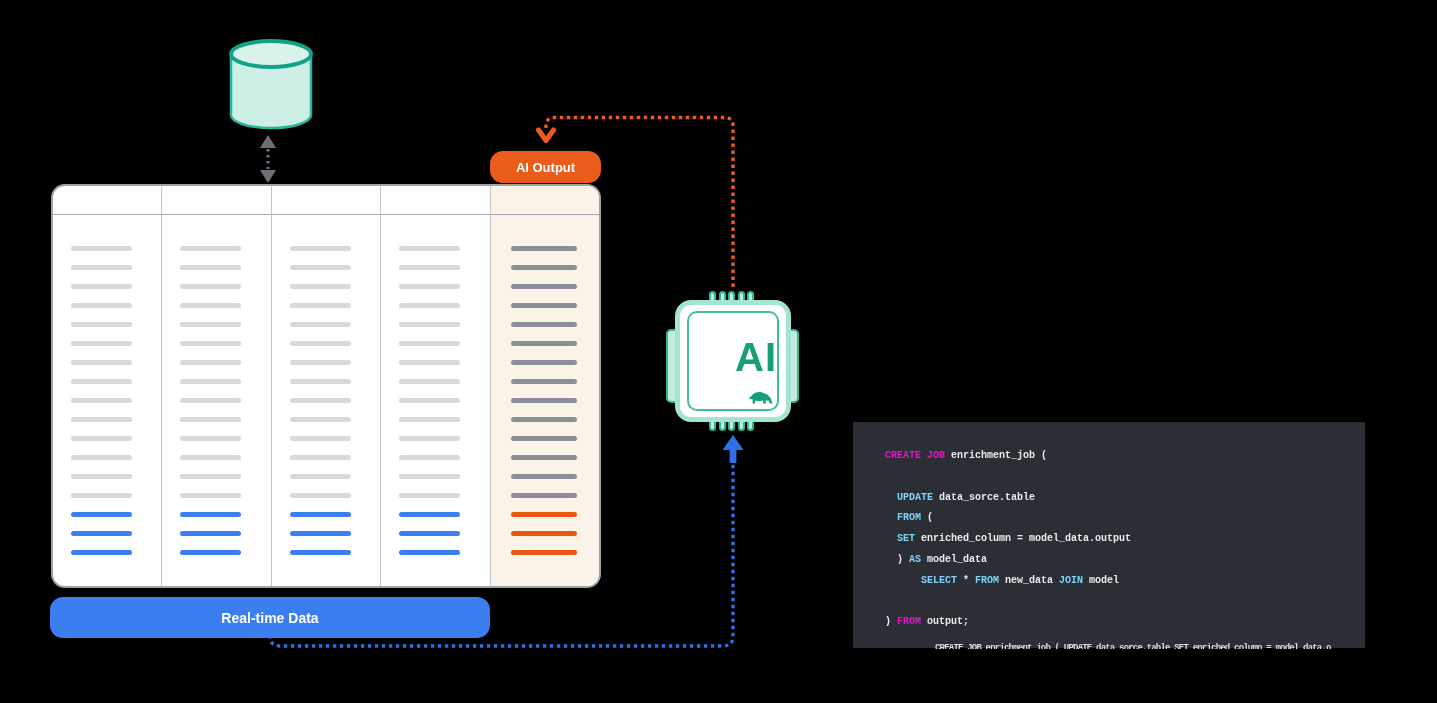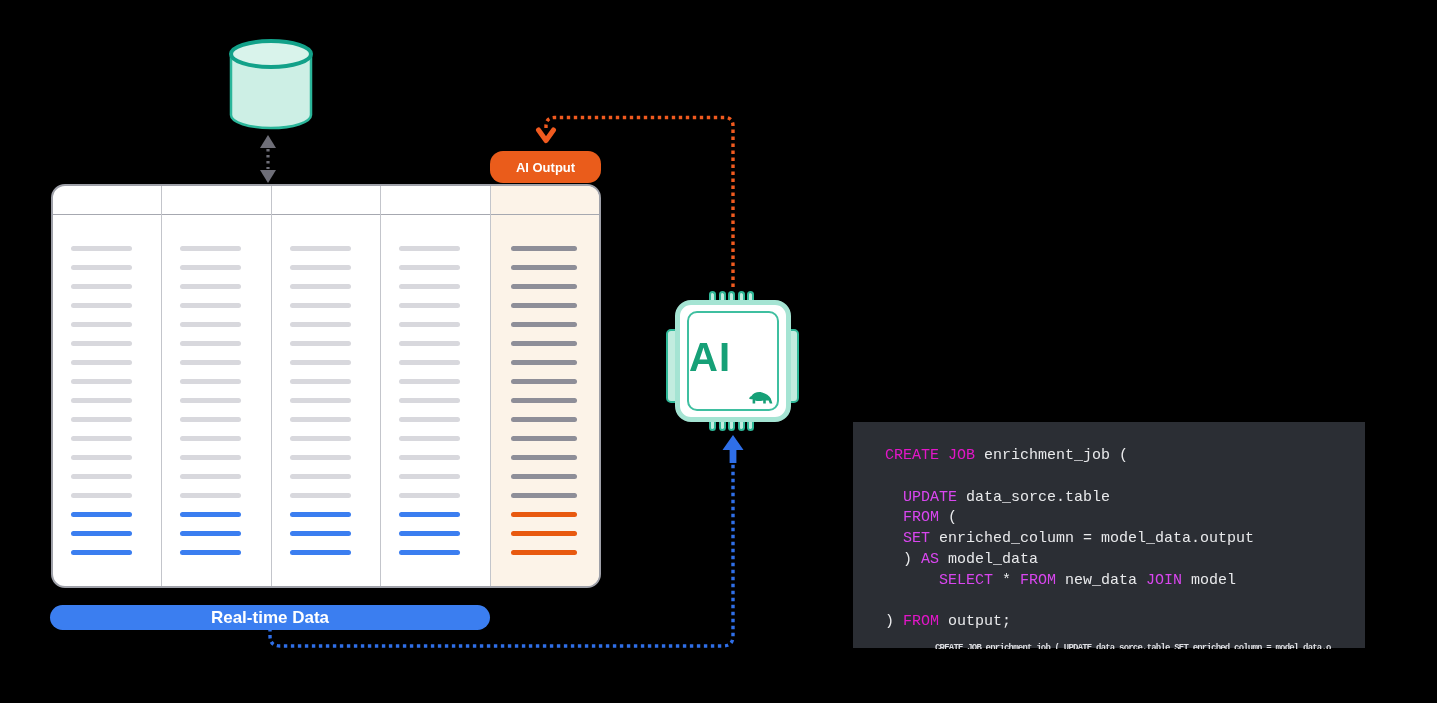--- a/index.html
+++ b/index.html
@@ -7,21 +7,21 @@
           font-family:"Liberation Sans",sans-serif;}
   .abs{position:absolute;}
 
   
   svg.overlay{position:absolute;left:0;top:0;width:1437px;height:703px;pointer-events:none;}
 
   
   .pill{position:absolute;display:flex;align-items:center;justify-content:center;
         color:#fff;font-weight:700;border-radius:13px;}
   .pill.ai-output{left:490px;top:151px;width:111px;height:32px;background:#EA5C1B;font-size:13px;}
-  .pill.realtime{left:50px;top:597px;width:440px;height:25px;background:#3B7EF0;font-size:17px;margin-top:8px;}
+  .pill.realtime{left:50px;top:597px;width:440px;height:41px;background:#3B7EF0;font-size:14px;}
 
   
   .dtable{position:absolute;left:51px;top:184px;width:550px;height:404px;background:#fff;
           border:2px solid #9FA1A9;border-radius:14px;display:flex;overflow:hidden;box-sizing:border-box;}
   .dcol{flex:1 1 0;border-right:1.5px solid #C3C5CB;display:flex;flex-direction:column;}
   .dcol:last-child{border-right:none;}
   .dcol.ai{background:#FCF3E8;}
   .dcol-header{height:28px;border-bottom:1.5px solid #A6A8B0;flex:0 0 auto;}
   .dcol-lines{padding:31px 0 0 18px;}
   .dcol.ai .dcol-lines{padding-left:20px;}
@@ -38,31 +38,31 @@
   .pin-row.bottom{left:709px;top:419px;}
   .pin-row.bottom .pin{border-radius:0 0 4px 4px;border-top:none;}
   .chip-tab{position:absolute;width:18px;height:74px;background:#C2ECDF;border:2px solid #2FB898;
             border-radius:5px;box-sizing:border-box;top:329px;}
   .chip-tab.left{left:666px;}
   .chip-tab.right{left:781px;}
   .chip-body{position:absolute;left:675px;top:300px;width:116px;height:122px;background:#fff;
              border:5px solid #A5E4D3;border-radius:16px;box-sizing:border-box;}
   .chip-inner{position:absolute;left:687px;top:311px;width:92px;height:100px;background:#fff;
               border:2px solid #3FBFA0;border-radius:10px;box-sizing:border-box;
-              display:flex;align-items:center;justify-content:flex-start;}
+              display:flex;align-items:center;justify-content:flex-end;}
   .chip-label{color:#16A077;font-size:40px;font-weight:700;letter-spacing:1px;margin-top:-8px;}
   .tiger{position:absolute;left:747px;top:390px;}
 
   
   .code-block{position:absolute;left:853px;top:422px;width:512px;height:226px;background:#2B2E34;
               box-sizing:border-box;padding:24px 0 0 32px;overflow:hidden;}
-  .code-line{font-family:"Liberation Mono",monospace;font-weight:400;font-size:15px;
+  .code-line{font-family:"Liberation Mono",monospace;font-weight:700;font-size:10px;
              line-height:20.8px;white-space:pre;color:#E9EAEC;}
   .code-line .kw{color:#E216C8;}
-  .code-line .kw2{color:#d946ef;margin-top:27px;}
+  .code-line .kw2{color:#7dd3fc;margin-top:27px;}
   .clipped-line{position:absolute;left:935px;top:643px;width:396px;height:6px;overflow:hidden;}
   .clipped-line span{font-family:"Liberation Mono",monospace;font-weight:700;font-size:9px;
                      line-height:11px;color:#DDDEE2;white-space:nowrap;letter-spacing:-0.8px;display:block;}
 </style>
 </head>
 <body>
 
 <div class="canvas">
 
   <svg class="abs" style="left:226px;top:38px;" width="90" height="94" viewBox="0 0 90 94">

